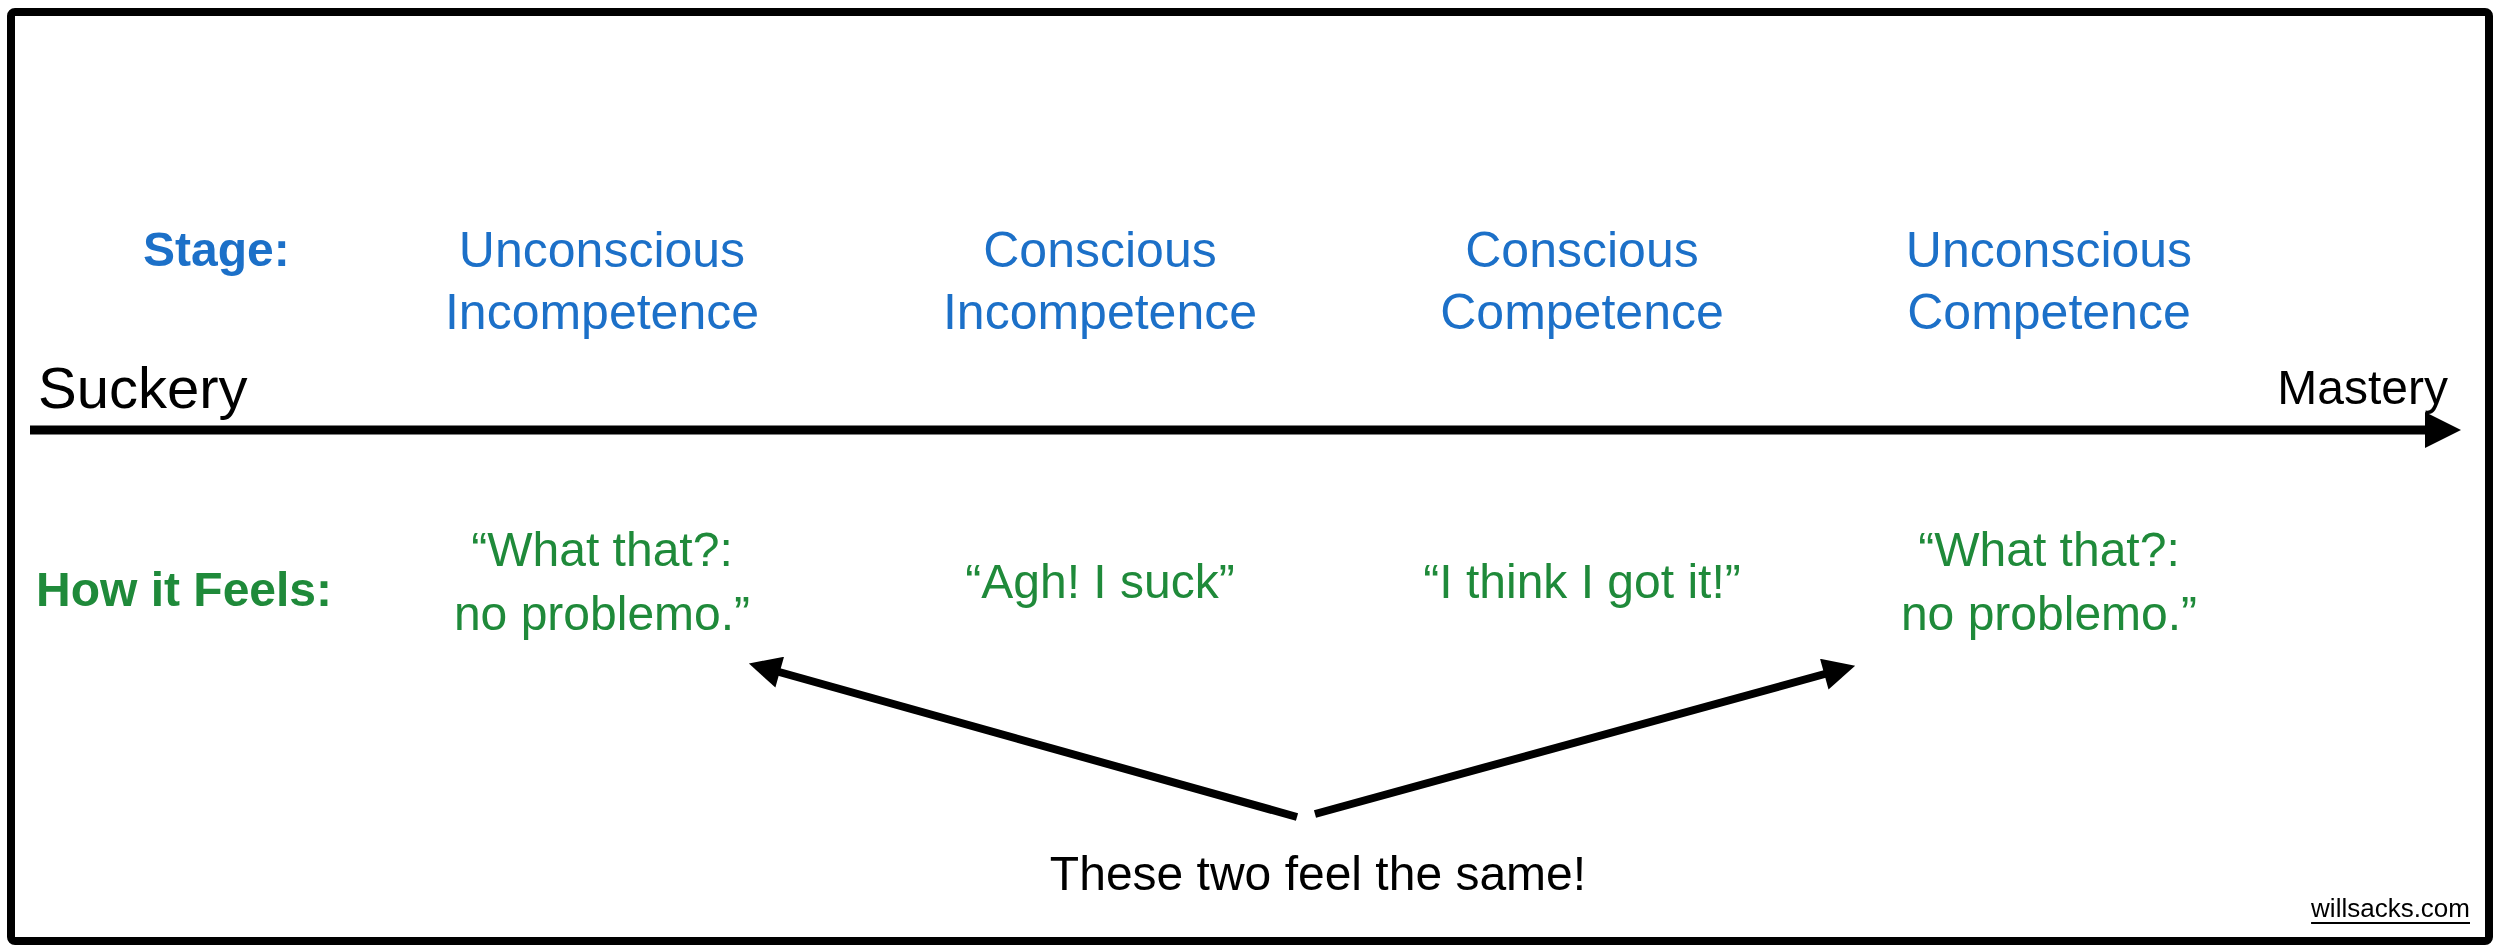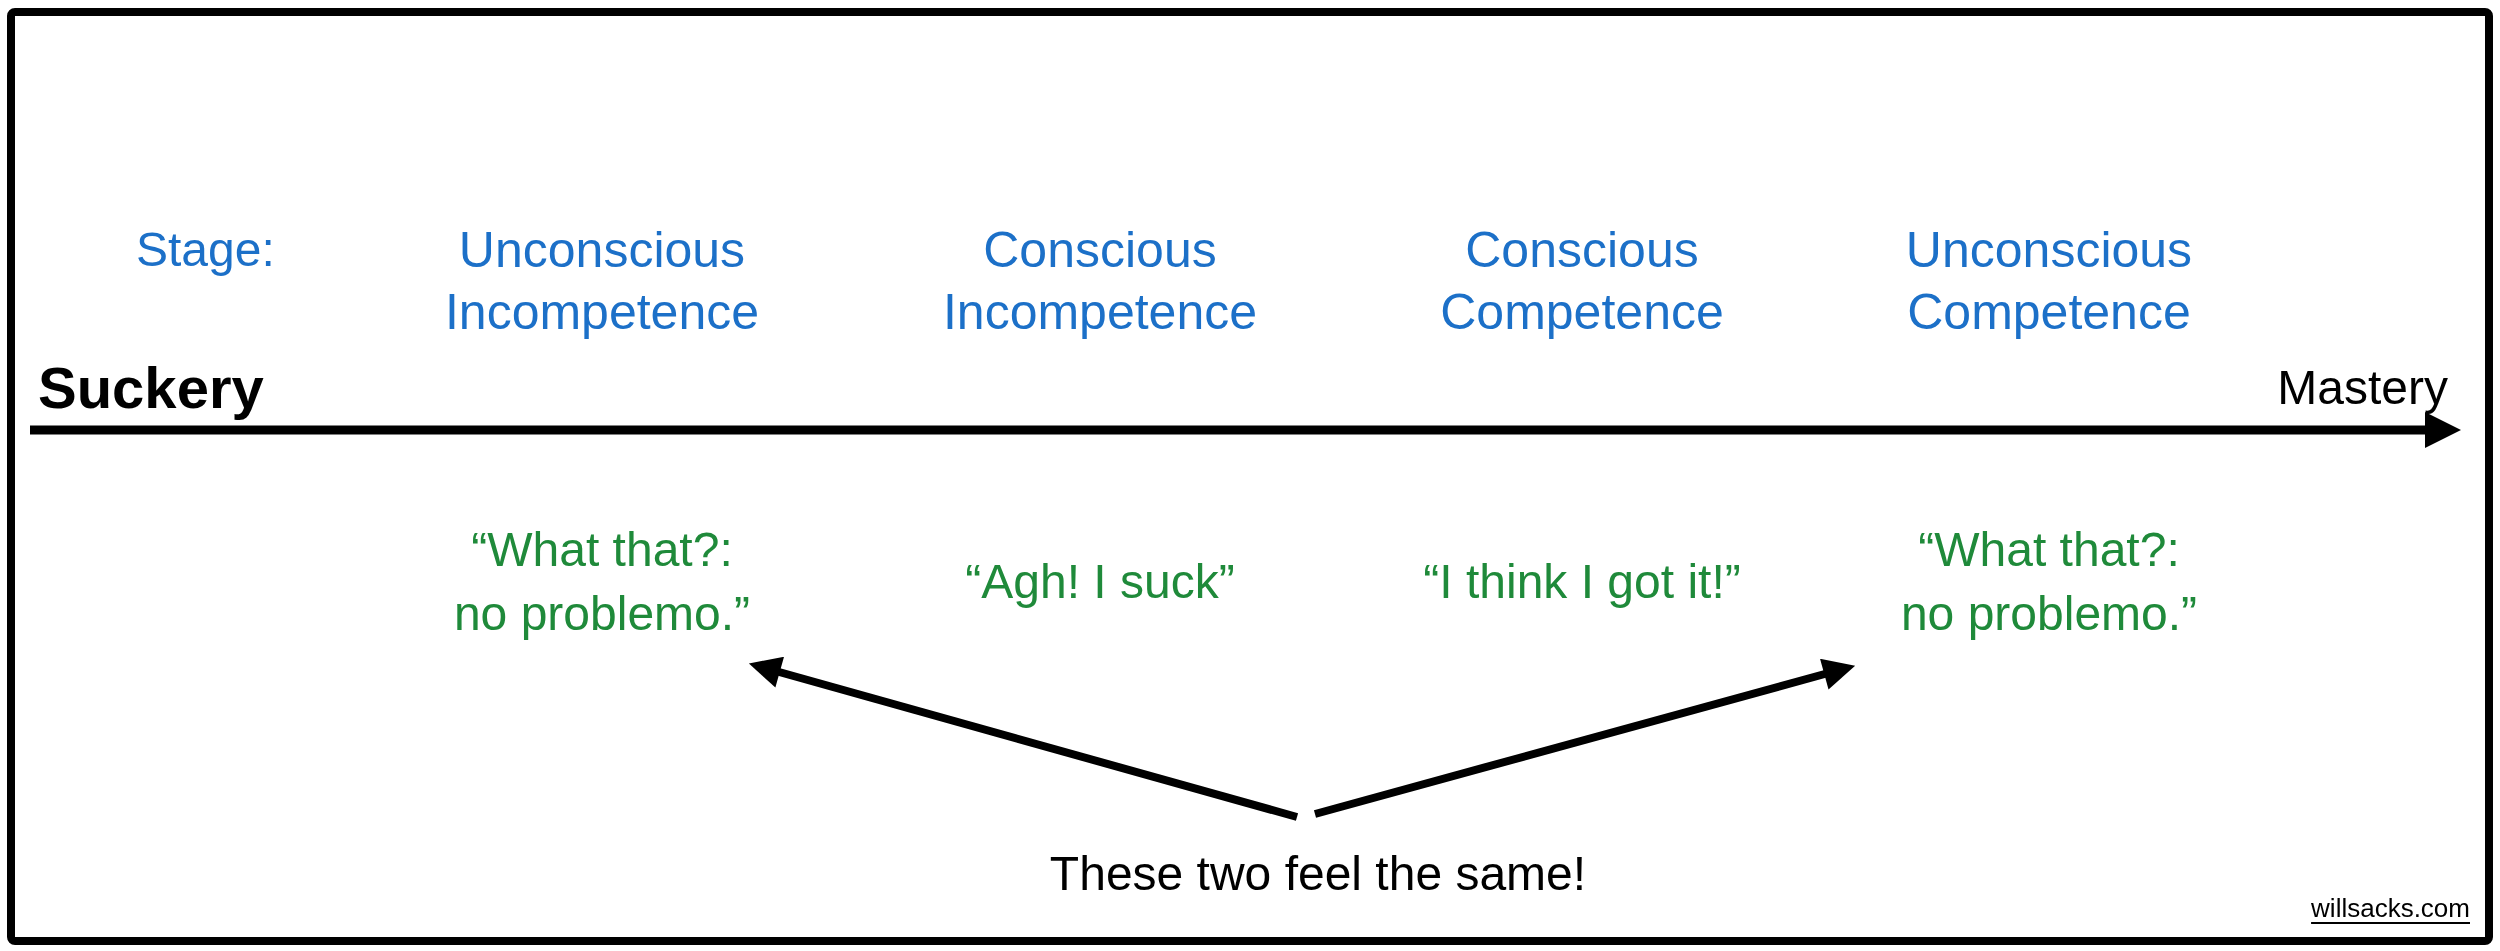--- a/index.html
+++ b/index.html
@@ -22,22 +22,22 @@
   .frame {
     position: absolute;
     left: 7px; top: 8px; right: 7px; bottom: 6px;
     border: 8px solid var(--ink-color);
     border-radius: 8px;
     pointer-events: none;
   }
   
   .stage-label {
     position: absolute;
-    left: 136px; top: 224px;
-    font-size: 48px; font-weight: 400;
+    left: 143px; top: 224px;
+    font-size: 48px; font-weight: 700;
     color: var(--stage-color);
     line-height: 52px;
     white-space: nowrap;
   }
   .stage-item {
     position: absolute;
     top: 186px;
     transform: translateX(-50%);
     text-align: center;
     color: var(--stage-color);
@@ -50,21 +50,20 @@
   .col-2 { left: 1100px; }
   .col-3 { left: 1582px; }
   .col-4 { left: 2049px; }
   .stage-line { display: block; }
   
   .axis-start-label {
     position: absolute;
     left: 38px; top: 358px;
     font-size: 58px; line-height: 60px;
     white-space: nowrap;
-    font-weight: bold;
   }
   .axis-end-label {
     position: absolute;
     right: 52px; top: 358px;
     font-size: 48px; line-height: 60px;
     white-space: nowrap;
   }
   
   .feels-label {
     position: absolute;
@@ -149,20 +148,21 @@
     <defs>
       <marker id="ah" viewBox="0 0 10 10" refX="2.5" refY="5" markerWidth="4.4" markerHeight="4" markerUnits="strokeWidth" orient="auto">
         <path d="M0 0 L10 5 L0 10 Z" fill="currentColor"></path>
       </marker>
     </defs>
     <line x1="30" y1="430" x2="2434" y2="430" stroke="currentColor" stroke-width="9" marker-end="url(#ah)"></line>
     <line x1="1297" y1="817" x2="772" y2="670" stroke="currentColor" stroke-width="8" marker-end="url(#ah)"></line>
     <line x1="1315" y1="814" x2="1832" y2="672" stroke="currentColor" stroke-width="8" marker-end="url(#ah)"></line>
   </svg>
 
+  <div class="feels-label">How it Feels:</div>
 
   <div class="quote-item col-1">
     <span class="quote-line">“What that?:</span>
     <span class="quote-line">no problemo.”</span>
   </div>
   <div class="quote-item col-3">
     <span class="quote-line">“I think I got it!”</span>
 
   </div>
   <div class="quote-item col-2">

